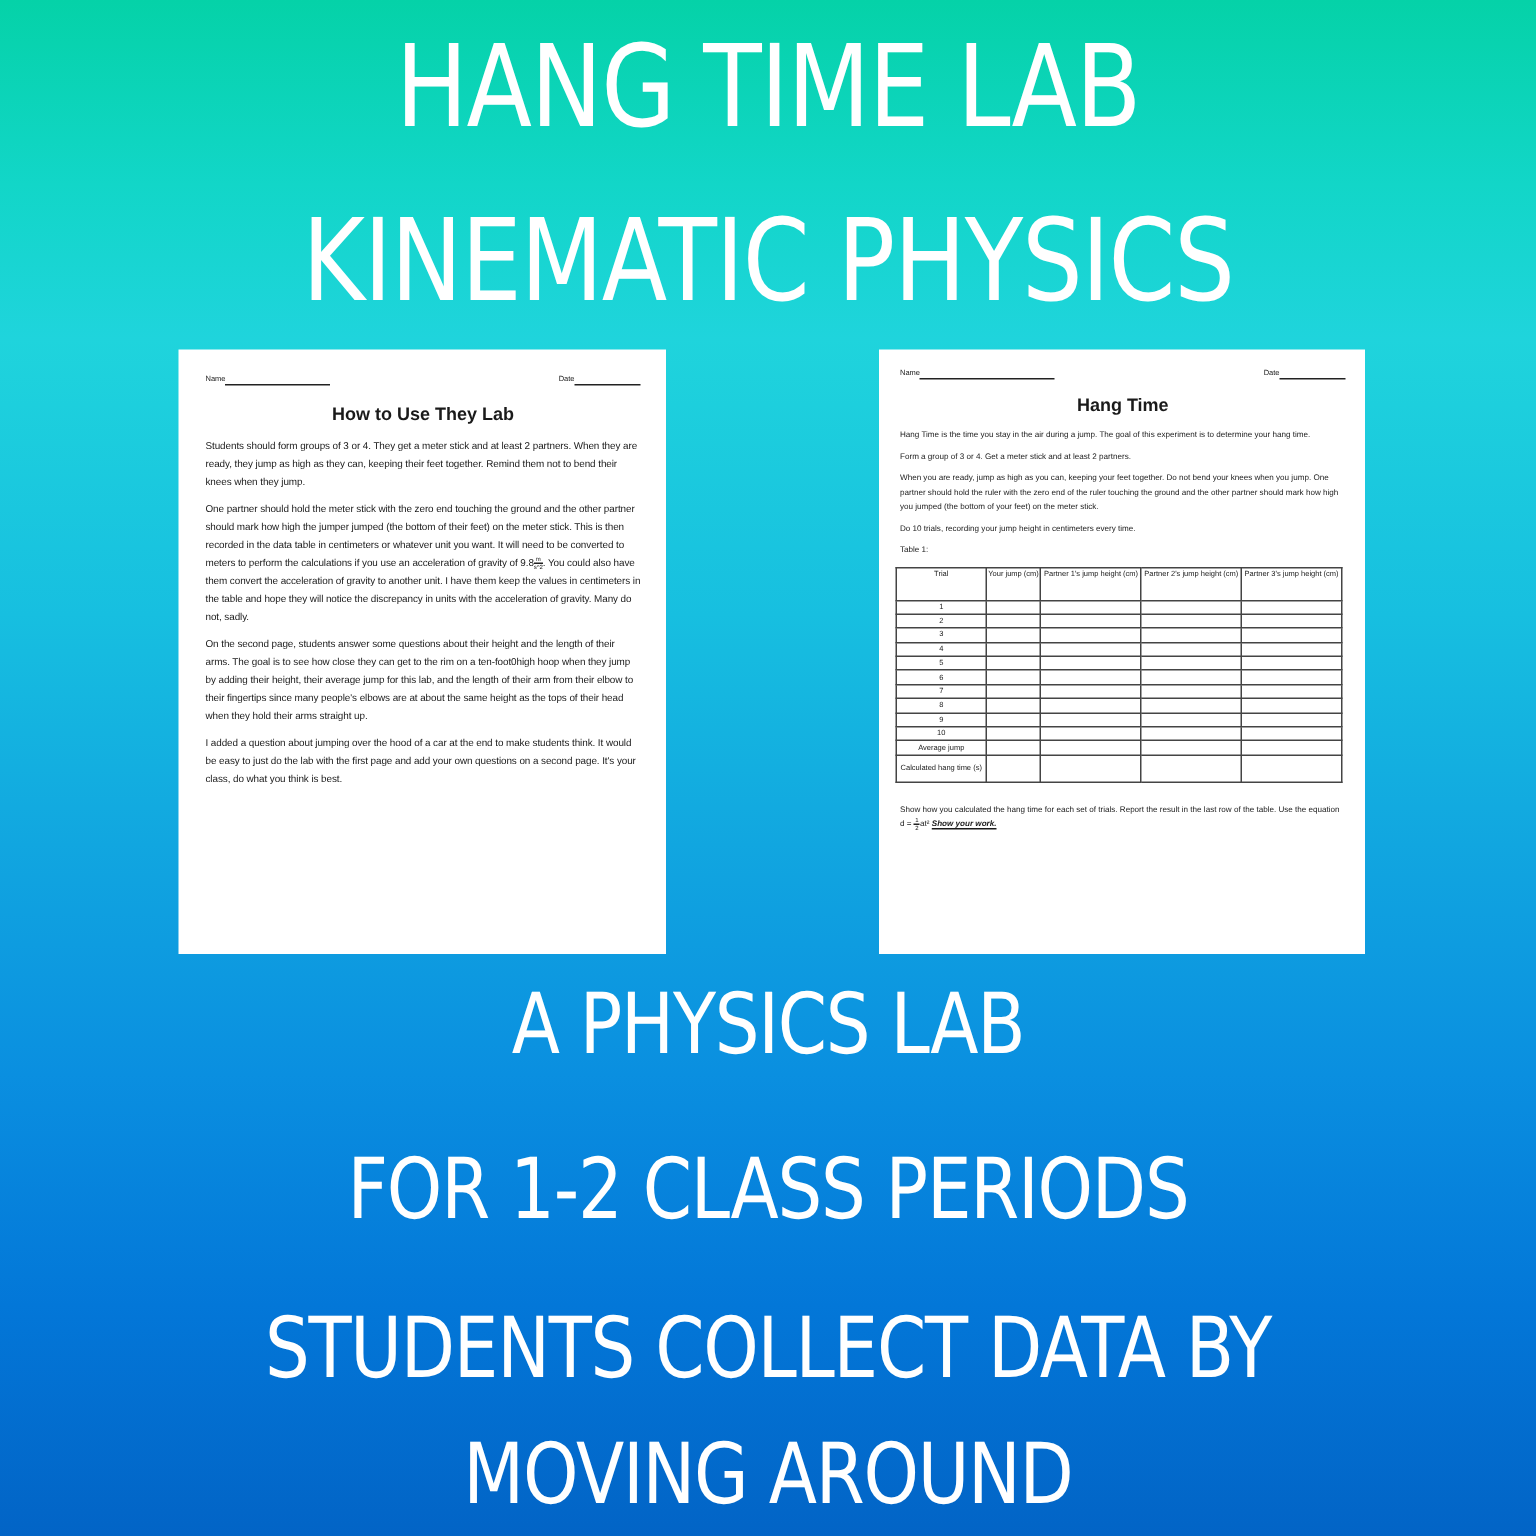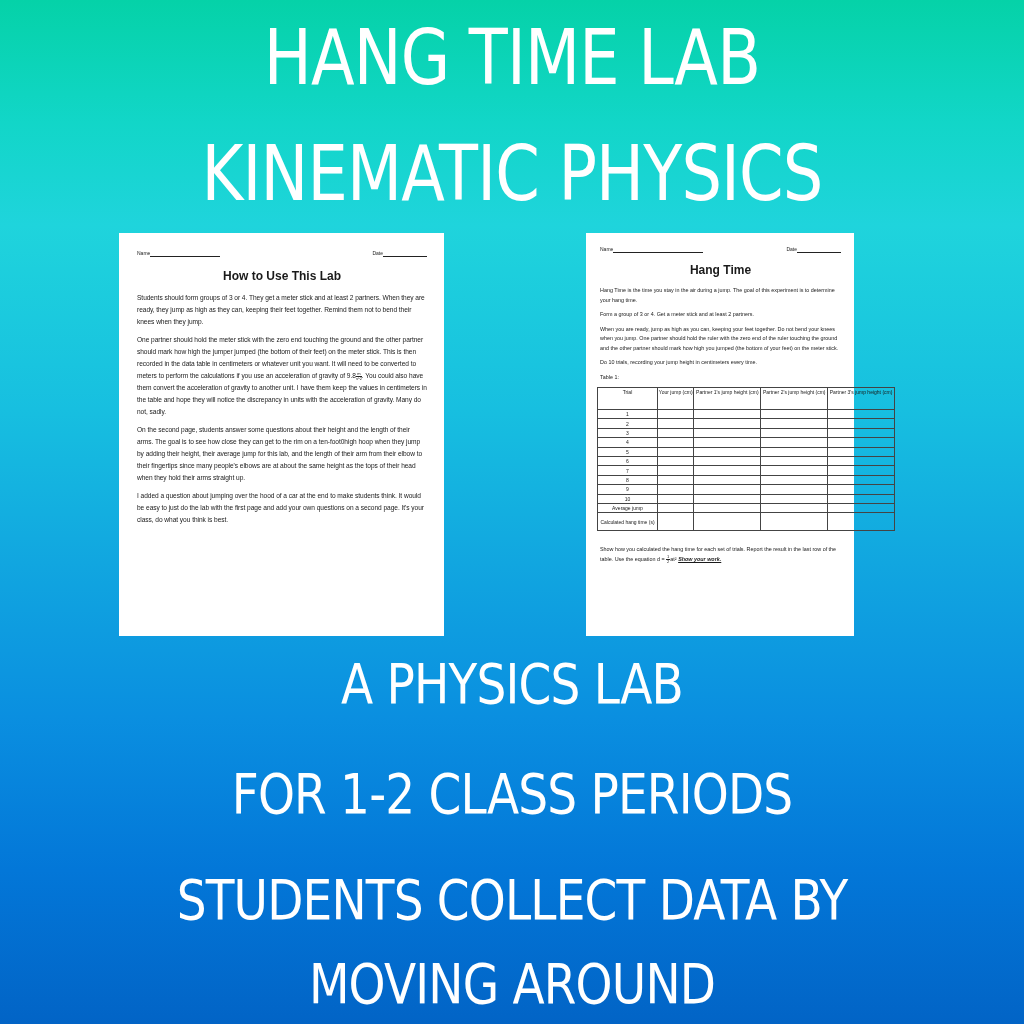--- a/index.html
+++ b/index.html
@@ -19,21 +19,21 @@
   .h3 { top: 648px; font-size: 56px; line-height: 72px; transform: scaleX(0.84); }
   .h4 { top: 758px; font-size: 56px; line-height: 72px; transform: scaleX(0.84); }
   .h5 { top: 864px; font-size: 56px; line-height: 72px; transform: scaleX(0.84); }
   .h6 { top: 948px; font-size: 56px; line-height: 72px; transform: scaleX(0.84); }
 
   .page {
     position: absolute; background: #ffffff; box-sizing: border-box;
     color: #1a1a1a; font-family: "Liberation Sans", sans-serif;
   }
   .page1 { left: 119px; top: 233px; width: 325px; height: 403px; padding: 16px 17px 0 18px; }
-  .page2 { left: 586px; top: 233px; width: 268px; height: 403px; padding: 12px 13px 16px 14px; }
+  .page2 { left: 586px; top: 233px; width: 324px; height: 403px; padding: 12px 13px 16px 14px; }
 
   .namedate { display: flex; justify-content: space-between; font-size: 5px; line-height: 8px; }
   .namedate .line { display: inline-block; border-bottom: 0.8px solid #222; vertical-align: bottom; height: 6px; }
   .page1 .name-line { width: 70px; }
   .page1 .date-line { width: 44px; }
   .page2 .name-line { width: 90px; }
   .page2 .date-line { width: 44px; }
 
   .doc-title { text-align: center; font-weight: bold; font-size: 12px; margin: 10px 0 9px 0; }
   .page1 .doc-title { margin-top: 12px; }
@@ -62,21 +62,21 @@
 <body>
 
 <div class="headline h1">HANG TIME LAB</div>
 <div class="headline h2">KINEMATIC PHYSICS</div>
 
 <div class="page page1">
   <div class="namedate">
     <span><span>Name</span><span class="line name-line"></span></span>
     <span><span>Date</span><span class="line date-line"></span></span>
   </div>
-  <div class="doc-title">How to Use This Lab</div>
+  <div class="doc-title">How to Use They Lab</div>
   <p>Students should form groups of 3 or 4. They get a meter stick and at least 2 partners. When they are ready, they jump as high as they can, keeping their feet together. Remind them not to bend their knees when they jump.</p>
   <p><span>One partner should hold the meter stick with the zero end touching the ground and the other partner should mark how high the jumper jumped (the bottom of their feet) on the meter stick. This is then recorded in the data table in centimeters or whatever unit you want. It will need to be converted to meters to perform the calculations if you use an acceleration of gravity of 9.8</span><span class="frac"><span class="num">m</span><span class="den">s^2</span></span><span>. You could also have them convert the acceleration of gravity to another unit. I have them keep the values in centimeters in the table and hope they will notice the discrepancy in units with the acceleration of gravity. Many do not, sadly.</span></p>
   <p>On the second page, students answer some questions about their height and the length of their arms. The goal is to see how close they can get to the rim on a ten-foot0high hoop when they jump by adding their height, their average jump for this lab, and the length of their arm from their elbow to their fingertips since many people's elbows are at about the same height as the tops of their head when they hold their arms straight up.</p>
   <p>I added a question about jumping over the hood of a car at the end to make students think. It would be easy to just do the lab with the first page and add your own questions on a second page. It's your class, do what you think is best.</p>
 </div>
 
 <div class="page page2">
   <div class="namedate">
     <span><span>Name</span><span class="line name-line"></span></span>
     <span><span>Date</span><span class="line date-line"></span></span>

